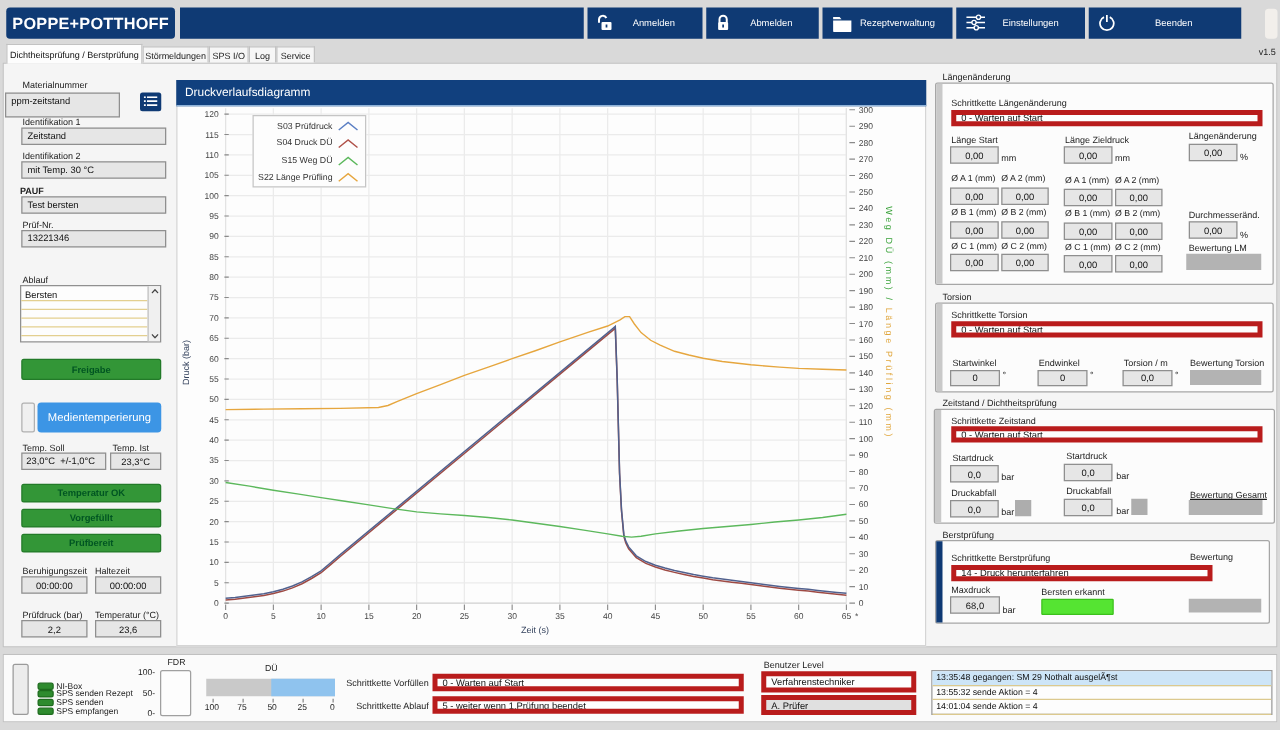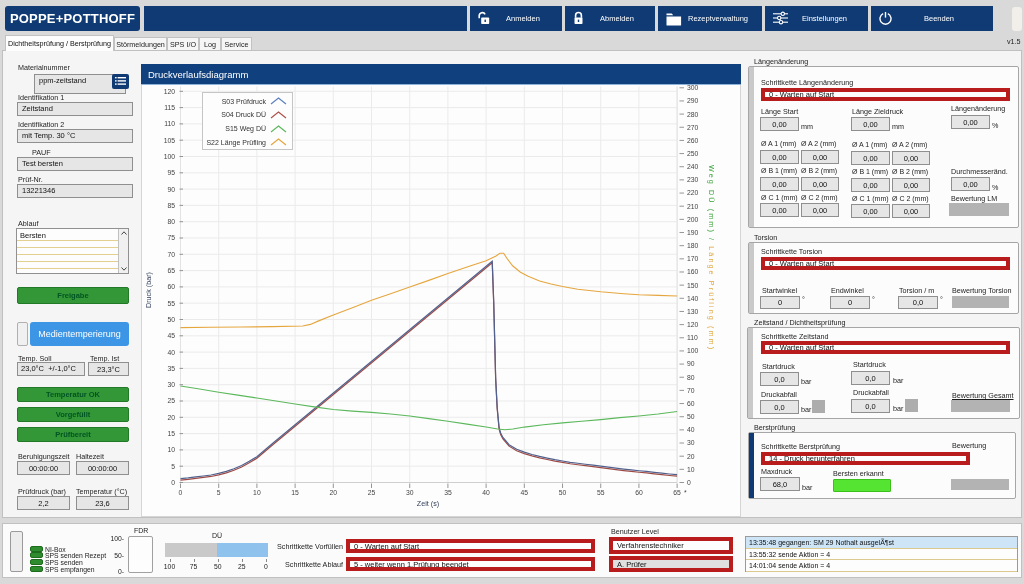--- a/index.html
+++ b/index.html
@@ -66,38 +66,38 @@
       <span style="margin-left:14px">Beenden</span>
     </div>
 <div style="position:absolute;left:1012px;top:7px;width:10px;height:24px;background:#f2efeb;border-radius:3px"></div>
 <div style="position:absolute;left:5px;top:35px;width:109px;height:16px;background:#fdfdfd;border:1px solid #c2c2c2;border-bottom:none;font-size:7.2px;color:#111;display:flex;align-items:center;justify-content:center;z-index:3;white-space:nowrap">Dichtheitsprüfung / Berstprüfung</div>
 <div class="tab" style="left:114px;width:53px">Störmeldungen</div>
 <div class="tab" style="left:167px;width:32px">SPS I/O</div>
 <div class="tab" style="left:199px;width:22px">Log</div>
 <div class="tab" style="left:221px;width:31px">Service</div>
 <div class="lb" style="left:1007px;top:38px;">v1.5</div>
 <div class="lb" style="left:18px;top:64px;">Materialnummer</div>
-<div class="in" style="left:34px;top:74px;width:92px;height:20px;line-height:12px">ppm-zeitstand</div>
+<div class="in" style="left:4px;top:74px;width:92px;height:20px;line-height:12px">ppm-zeitstand</div>
 <div style="position:absolute;left:112px;top:74px;width:17px;height:15px;background:#0f3a74;border-radius:2px">
       <svg width="11" height="8" viewBox="0 0 11 8" style="position:absolute;left:3px;top:3px">
         <g fill="#fff">
           <rect x="0" y="0" width="1.6" height="1.4"></rect>
           <rect x="2.6" y="0" width="8.4" height="1.4"></rect>
           <rect x="0" y="3.2" width="1.6" height="1.4"></rect>
           <rect x="2.6" y="3.2" width="8.4" height="1.4"></rect>
           <rect x="0" y="6.4" width="1.6" height="1.4"></rect>
           <rect x="2.6" y="6.4" width="8.4" height="1.4"></rect>
         </g>
       </svg>
     </div>
 <div class="lb" style="left:18px;top:94px;">Identifikation 1</div>
 <div class="in" style="left:17px;top:102px;width:116px;height:14px;line-height:12px">Zeitstand</div>
 <div class="lb" style="left:18px;top:121px;">Identifikation 2</div>
 <div class="in" style="left:17px;top:129px;width:116px;height:14px;line-height:12px">mit Temp. 30 °C</div>
-<div class="lb" style="left:32px;top:149px;">PAUF</div>
+<div class="lb" style="left:16px;top:149px;font-weight:bold;">PAUF</div>
 <div class="in" style="left:17px;top:157px;width:116px;height:14px;line-height:12px">Test bersten</div>
 <div class="lb" style="left:18px;top:176px;">Prüf-Nr.</div>
 <div class="in" style="left:17px;top:184px;width:116px;height:14px;line-height:12px">13221346</div>
 <div class="lb" style="left:18px;top:220px;">Ablauf</div>
 <div style="position:absolute;left:16px;top:228px;width:113px;height:46px;background:#fdfdfd;border:1px solid #909090">
       <div style="position:absolute;left:3px;top:2px;font-size:7.5px;color:#111">Bersten</div>
       <div style="position:absolute;left:0;top:11px;width:101px;height:1px;background:#e3cf8f"></div>
       <div style="position:absolute;left:0;top:18px;width:101px;height:1px;background:#e3cf8f"></div>
       <div style="position:absolute;left:0;top:25px;width:101px;height:1px;background:#e3cf8f"></div>
       <div style="position:absolute;left:0;top:32px;width:101px;height:1px;background:#e3cf8f"></div>

